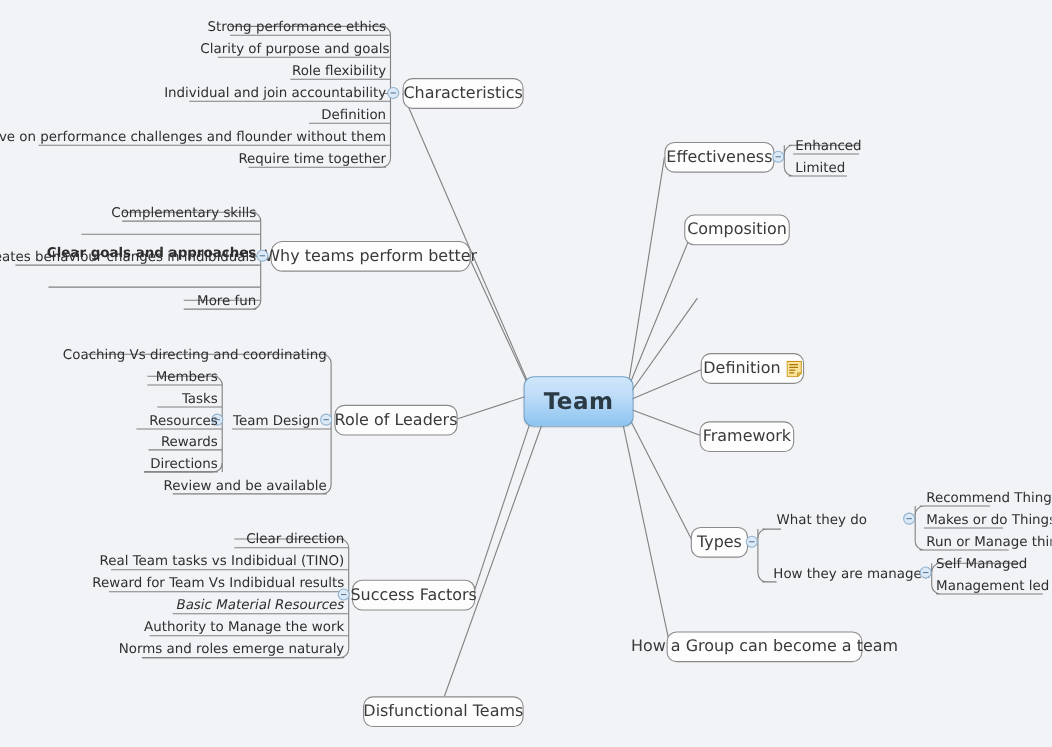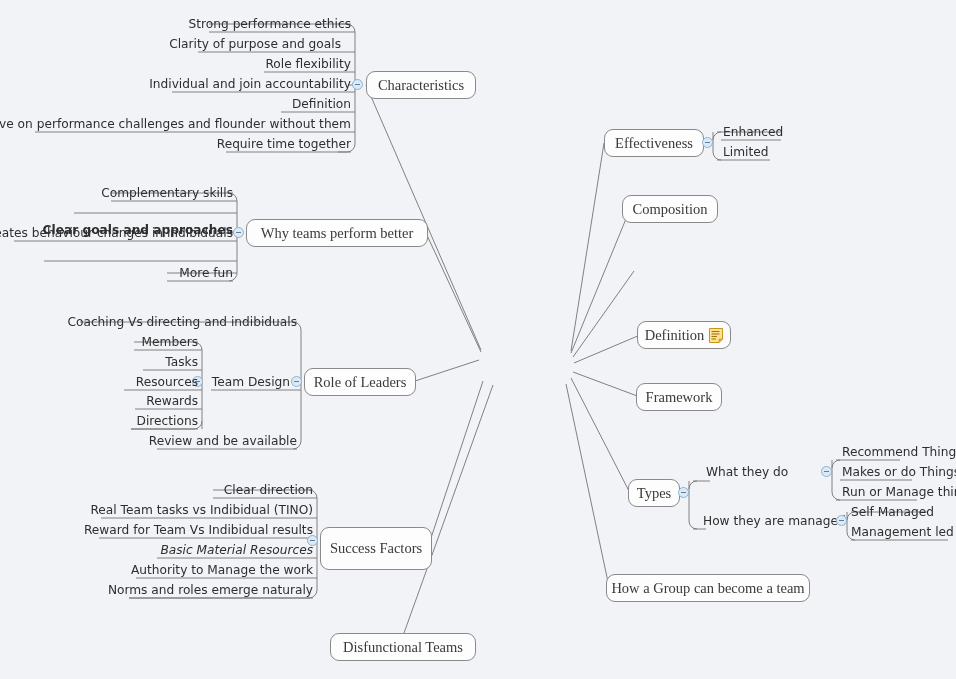--- a/index.html
+++ b/index.html
@@ -54,21 +54,20 @@
     border: 1px solid #8a8a8a;
     border-radius: 9px;
     display: flex;
     align-items: center;
     justify-content: center;
     gap: 5px;
     color: #3a3a3a;
     font-size: 14.5px;
     white-space: nowrap;
     padding: 0 10px;
-    font-family: Liberation Serif, serif;
   }
 
   
   .leaf-node {
     position: absolute;
     box-sizing: border-box;
     color: #2e2e2e;
     font-size: 12.2px;
     white-space: nowrap;
     line-height: 15px;
@@ -194,61 +193,64 @@
       <path d="M 836 500 L 917 500 M 832 492 A 8 8 0 0 0 840 500"></path>
       <path d="M 840 480 L 912 480"></path>
 
       <path d="M 837 521 L 847 521"></path>
       <path d="M 847 512 L 847 532"></path>
       <path d="M 851 512 L 928 512 M 847 520 A 8 8 0 0 1 855 512"></path>
       <path d="M 851 540 L 948 540 M 847 532 A 8 8 0 0 0 855 540"></path>
     </g>
   </svg>
 
+  <div class="root-node" style="left:476px; top:342px; width:100px; height:46px;">
+    <span>Team</span>
+  </div>
 
   <div class="branch-node" style="left:366px; top:71px; width:110px; height:28px;">
     <span>Characteristics</span>
   </div>
   <div class="toggle" style="left:352px; top:79px;"></div>
 
   <div class="leaf-node left-side" style="left:205px; top:16px; width:146px; height:16px;">Strong performance ethics</div>
-  <div class="leaf-node left-side" style="left:185px; top:36px; width:156px; height:16px;">Clarity of purpose and goals</div>
+  <div class="leaf-node left-side" style="left:198px; top:36px; width:156px; height:16px;">Clarity of purpose and goals</div>
   <div class="leaf-node left-side" style="left:261px; top:56px; width:90px; height:16px;">Role flexibility</div>
   <div class="leaf-node left-side" style="left:169px; top:76px; width:182px; height:16px;">Individual and join accountability</div>
   <div class="leaf-node left-side" style="left:278px; top:96px; width:73px; height:16px;">Definition</div>
   <div class="leaf-node left-side" style="left:32px; top:116px; width:319px; height:16px;">thrive on performance challenges and flounder without them</div>
   <div class="leaf-node left-side" style="left:223px; top:136px; width:128px; height:16px;">Require time together</div>
 
-  <div class="branch-node" style="left:246px; top:219px; width:182px; height:28px;">
+  <div class="branch-node" style="left:246px; top:219px; width:182px; height:28px;border-radius:11px;">
     <span>Why teams perform better</span>
   </div>
   <div class="toggle" style="left:233px; top:227px;"></div>
 
   <div class="leaf-node left-side" style="left:108px; top:185px; width:125px; height:16px;">Complementary skills</div>
   <div class="leaf-node left-side" style="left:71px; top:222px; width:162px; height:16px;font-weight:bold;">Clear goals and approaches</div>
   <div class="leaf-node left-side" style="left:11px; top:225px; width:222px; height:16px;">creates behaviour changes in indibiduals</div>
   <div class="leaf-node left-side" style="left:164px; top:265px; width:69px; height:16px;">More fun</div>
 
   <div class="branch-node" style="left:304px; top:368px; width:112px; height:28px;">
     <span>Role of Leaders</span>
   </div>
   <div class="toggle" style="left:291px; top:376px;"></div>
 
-  <div class="leaf-node left-side" style="left:77px; top:314px; width:220px; height:16px;">Coaching Vs directing and indibiduals</div>
+  <div class="leaf-node left-side" style="left:77px; top:314px; width:220px; height:16px;">Coaching Vs directing and coordinating</div>
   <div class="leaf-node left-side" style="left:208px; top:374px; width:82px; height:16px;">Team Design</div>
   <div class="leaf-node left-side" style="left:154px; top:433px; width:143px; height:16px;">Review and be available</div>
   <div class="toggle" style="left:192px; top:376px;"></div>
 
   <div class="leaf-node left-side" style="left:131px; top:334px; width:67px; height:16px;">Members</div>
   <div class="leaf-node left-side" style="left:140px; top:354px; width:58px; height:16px;">Tasks</div>
   <div class="leaf-node left-side" style="left:121px; top:374px; width:77px; height:16px;">Resources</div>
   <div class="leaf-node left-side" style="left:132px; top:393px; width:66px; height:16px;">Rewards</div>
   <div class="leaf-node left-side" style="left:128px; top:413px; width:70px; height:16px;">Directions</div>
 
-  <div class="branch-node" style="left:320px; top:527px; width:112px; height:43px;">
+  <div class="branch-node" style="left:320px; top:527px; width:112px; height:28px;">
     <span>Success Factors</span>
   </div>
   <div class="toggle" style="left:307px; top:535px;"></div>
 
   <div class="leaf-node left-side" style="left:210px; top:482px; width:103px; height:16px;">Clear direction</div>
   <div class="leaf-node left-side" style="left:98px; top:502px; width:215px; height:16px;">Real Team tasks vs Indibidual (TINO)</div>
   <div class="leaf-node left-side" style="left:96px; top:522px; width:217px; height:16px;">Reward for Team Vs Indibidual results</div>
   <div class="leaf-node left-side" style="left:154px; top:542px; width:159px; height:16px;font-style:italic;">Basic Material Resources</div>
   <div class="leaf-node left-side" style="left:133px; top:562px; width:180px; height:16px;padding-left:28px;">Authority to Manage the work</div>
   <div class="leaf-node left-side" style="left:126px; top:582px; width:187px; height:16px;">Norms and roles emerge naturaly</div>
@@ -301,17 +303,17 @@
   <div class="leaf-node right-side" style="left:842px; top:444px; width:160px; height:16px;">Recommend Things</div>
   <div class="leaf-node right-side" style="left:842px; top:464px; width:160px; height:16px;">Makes or do Things</div>
   <div class="leaf-node right-side" style="left:842px; top:484px; width:160px; height:16px;">Run or Manage things</div>
 
   <div class="leaf-node right-side" style="left:703px; top:513px; width:140px; height:16px;">How they are managed</div>
   <div class="toggle" style="left:836px; top:515px;"></div>
 
   <div class="leaf-node right-side" style="left:851px; top:504px; width:130px; height:16px;">Self Managed</div>
   <div class="leaf-node right-side" style="left:851px; top:524px; width:130px; height:16px;">Management led</div>
 
-  <div class="branch-node" style="left:606px; top:574px; width:204px; height:28px;">
+  <div class="branch-node" style="left:606px; top:574px; width:178px; height:28px;">
     <span>How a Group can become a team</span>
   </div>
 
 </div>
 
 </body></html>

